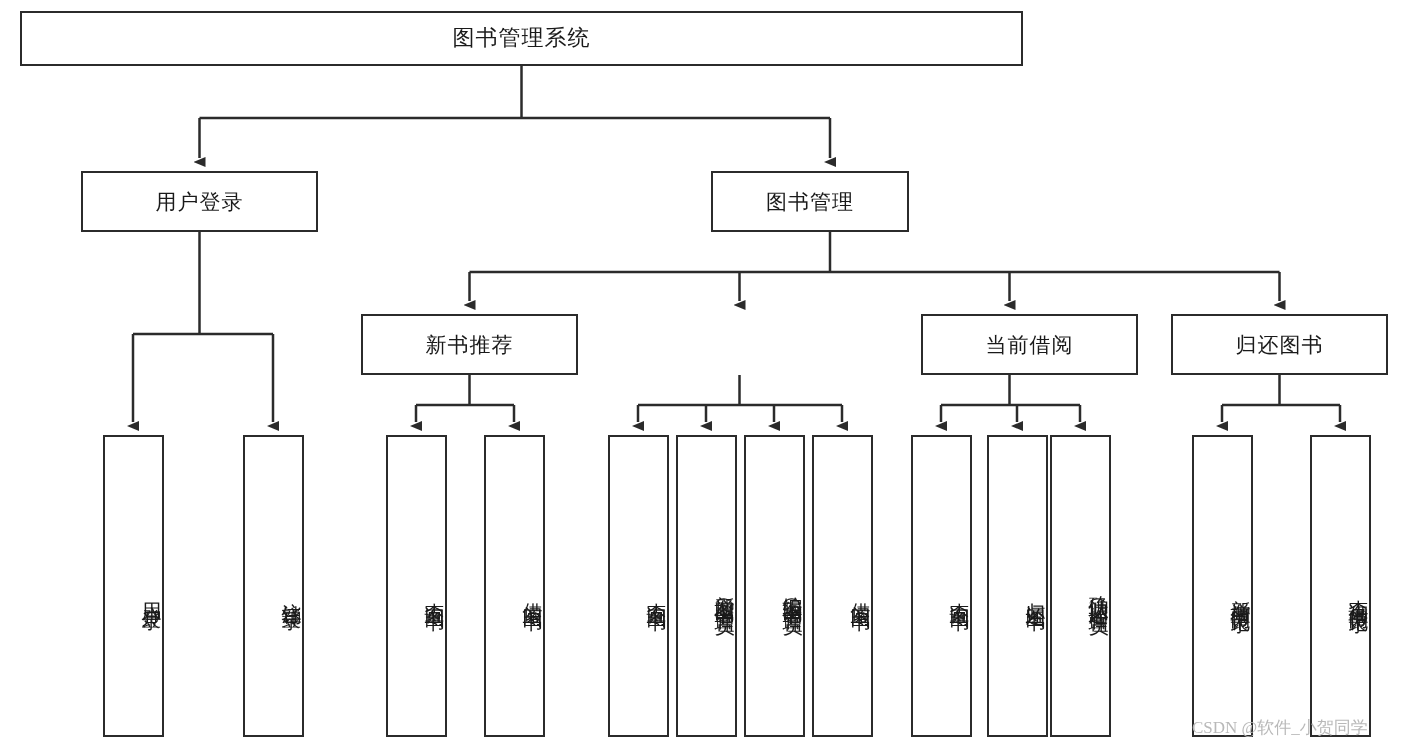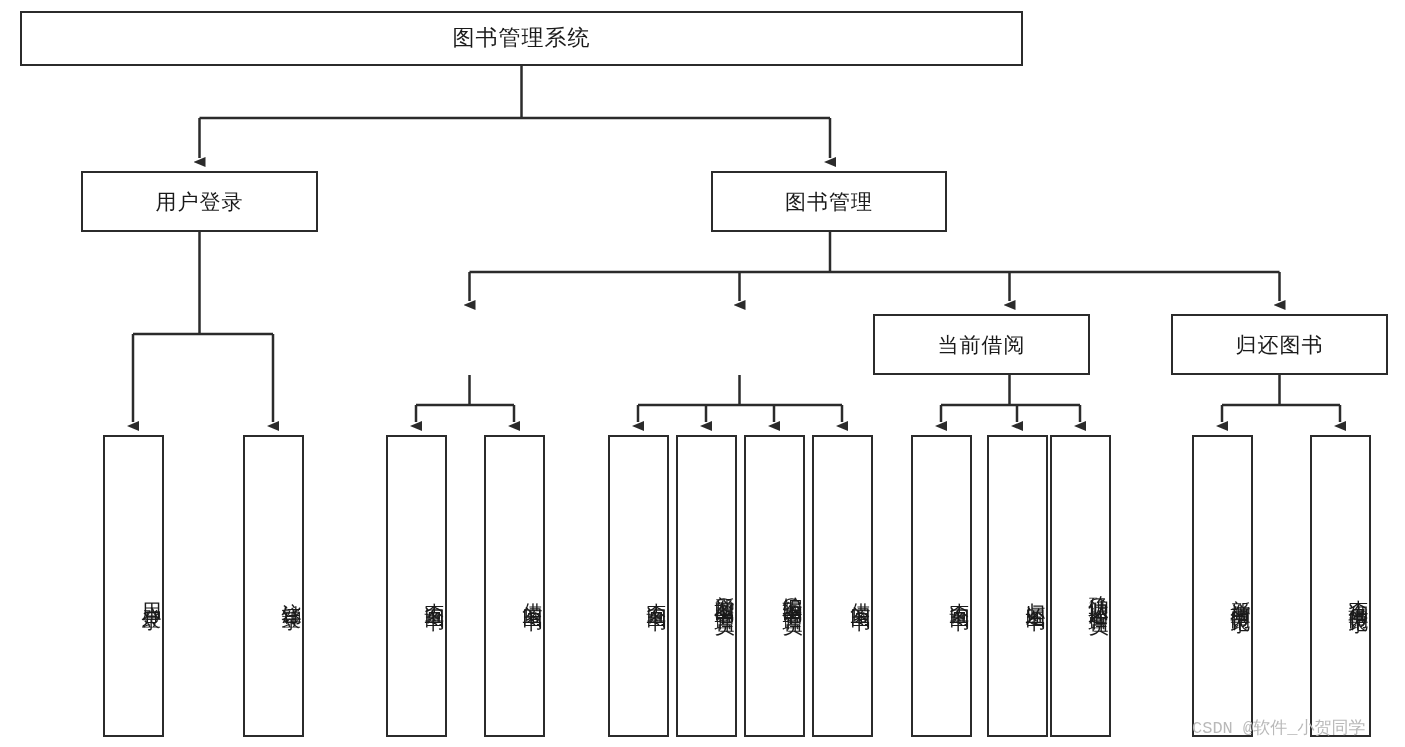--- a/index.html
+++ b/index.html
@@ -57,21 +57,21 @@
   .leaf-label {
     writing-mode: vertical-rl;
     text-orientation: upright;
     line-height: 1.05;
   }
   .watermark {
     position: absolute;
     font-size: 17px;
     color: #b9b9b9;
     white-space: nowrap;
-    font-family: Liberation Mono, monospace;
+    font-family: Liberation Serif, serif;
   }
 </style>
 </head>
 <body>
 
 <div id="canvas">
 
   <svg class="wires" viewBox="0 0 1405 747" xmlns="http://www.w3.org/2000/svg">
     <defs>
       <marker id="arrow" markerWidth="10" markerHeight="12" refX="1" refY="6" orient="auto" markerUnits="userSpaceOnUse">
@@ -124,25 +124,28 @@
     </g>
   </svg>
 
   <div class="node horiz root" style="left: 20px; top: 11px; width: 1003px; height: 55px;">
     <span>图书管理系统</span>
   </div>
 
   <div class="node horiz" style="left: 81px; top: 171px; width: 237px; height: 61px;">
     <span>用户登录</span>
   </div>
-  <div class="node horiz" style="left: 711px; top: 171px; width: 236px; height: 61px;">
+  <div class="node horiz" style="left: 711px; top: 171px; width: 198px; height: 61px;">
     <span>图书管理</span>
   </div>
 
-  <div class="node horiz" style="left: 873px; top: 314px; width: 217px; height: 61px;">
+  <div class="node horiz" style="left: 361px; top: 314px; width: 217px; height: 61px;">
+    <span>新书推荐</span>
+  </div>
+  <div class="node horiz" style="left: 921px; top: 314px; width: 217px; height: 61px;">
     <span>当前借阅</span>
   </div>
   <div class="node horiz" style="left: 1171px; top: 314px; width: 217px; height: 61px;">
     <span>归还图书</span>
   </div>
 
   <div class="node leaf" style="left: 103px; top: 435px; width: 61px; height: 302px;">
     <span class="leaf-label">用户登录</span>
   </div>
   <div class="node leaf" style="left: 243px; top: 435px; width: 61px; height: 302px;">

